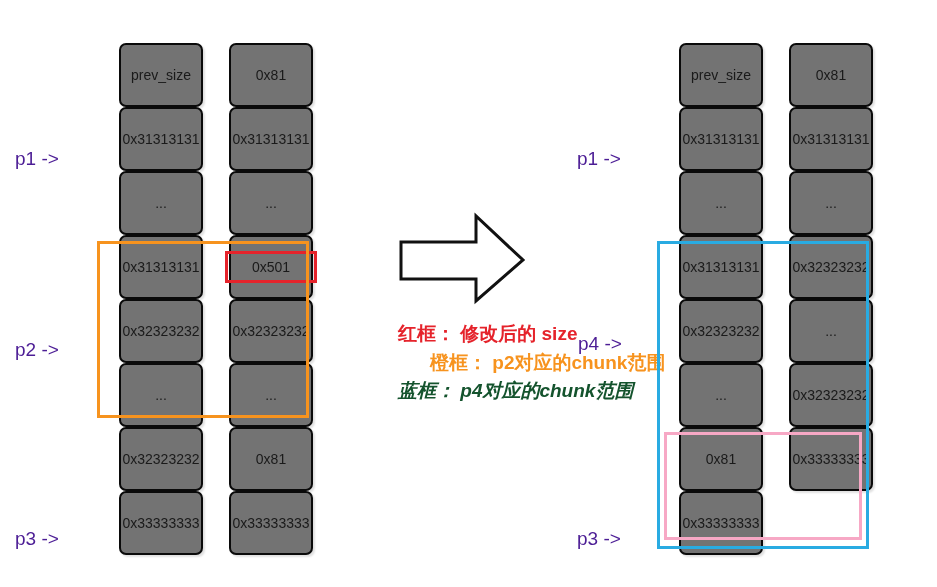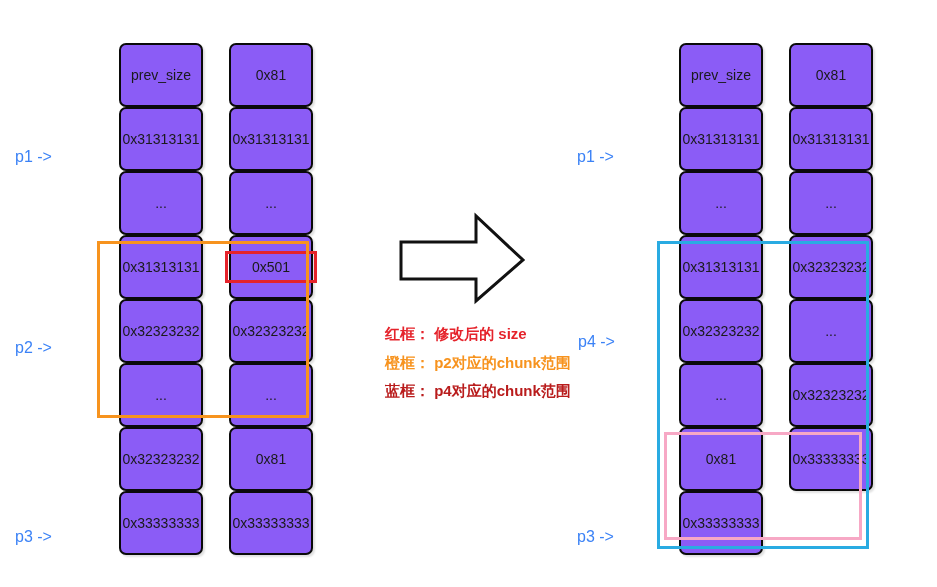--- a/index.html
+++ b/index.html
@@ -6,45 +6,45 @@
   html,body { background:#ffffff; }
   .canvas {
     position:relative; width:937px; height:587px; background:#ffffff;
     font-family:"Liberation Sans", sans-serif; overflow:hidden;
   }
   .mem-table {
     position:absolute; display:grid;
     grid-template-columns:110px 110px; grid-auto-rows:64px;
   }
   .cell {
-    border:2.5px solid #0a0a0a; border-radius:7px; background:#8b5cf6;
+    border:2.5px solid #0a0a0a; border-radius:7px; background:#737373;
     display:flex; align-items:center; justify-content:center;
     font-size:14px; color:#1a1a1a;
     box-shadow:2px 2px 2px rgba(0,0,0,0.12);
     margin-left:26px;
   }
   .red-box {
     display:inline-block; border:3px solid #e5232b;
     padding:6px 24px; line-height:1;
   }
   .ptr-label {
-    position:absolute; font-size:16px; color:#3b82f6; white-space:nowrap;
+    position:absolute; font-size:19px; color:#4c1d95; white-space:nowrap;
   }
   .overlay { position:absolute; pointer-events:none; }
   .overlay.orange { border:3px solid #f7931e; }
   .overlay.blue   { border:3px solid #29abe2; }
   .overlay.pink   { border:3px solid #f7a8c5; }
   .arrow-wrap { position:absolute; left:399px; top:212px; }
   .legend {
-    position:absolute; left:385px; top:320px;
-    font-size:15px; font-weight:bold; line-height:28.5px; white-space:nowrap;
+    position:absolute; left:398px; top:320px;
+    font-size:19px; font-weight:bold; line-height:28.5px; white-space:nowrap;
   }
   .legend .c-red    { color:#e5232b; }
-  .legend .c-orange { color:#f7931e; }
-  .legend .c-blue   { color:#b91c1c; }
+  .legend .c-orange { color:#f7931e;margin-left:32px; }
+  .legend .c-blue   { color:#14532d;font-style:italic; }
   .legend .c-pink   { color:#f7a8c5; }
 </style>
 </head>
 <body>
 
 <div class="canvas">
 
   <div class="ptr-label" style="left:15px; top:148px;">p1 -&gt;</div>
   <div class="ptr-label" style="left:15px; top:339px;text-align:right;">p2 -&gt;</div>
   <div class="ptr-label" style="left:15px; top:528px;">p3 -&gt;</div>

